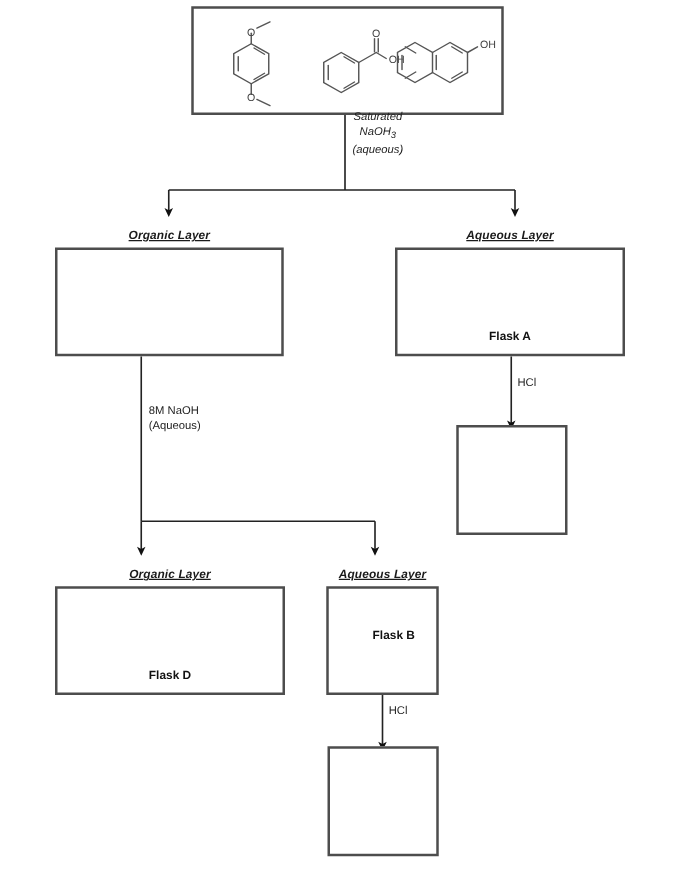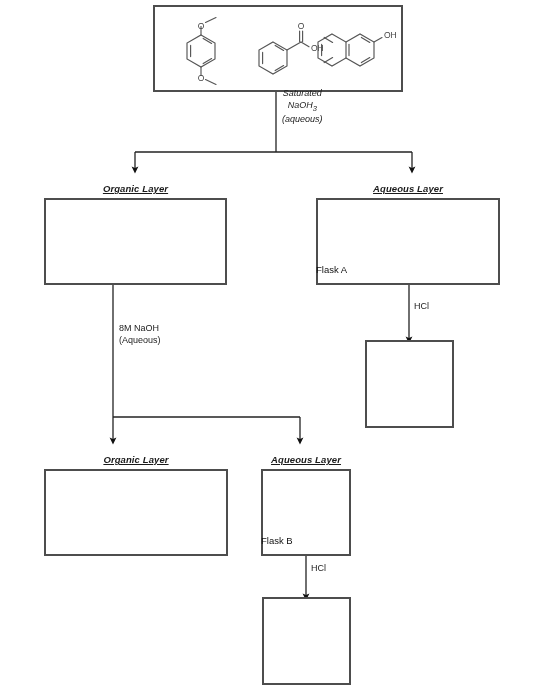--- a/index.html
+++ b/index.html
@@ -34,22 +34,23 @@
     font-style: italic;
     color: #1a1a1a;
     text-align: center;
     white-space: nowrap;
     letter-spacing: .1px;
     text-decoration: underline;
   }
   .flasklbl {
     position: absolute;
     font-size: 9.5px;
-    font-weight: normal;
+    font-weight: bold;
     color: #111111;
+    text-align: center;
     white-space: nowrap;
   }
   .reagent {
     position: absolute;
     font-size: 9px;
     line-height: 11.5px;
     color: #222222;
     white-space: nowrap;
   }
   .reagent.ital { font-style: italic; }
@@ -188,22 +189,23 @@
 
   <div class="box" style="left:365px; top:340px; width:89px; height:88px;"></div>
 
   <div class="reagent" style="left:119px; top:323px;">
     <div><span>8M NaOH</span></div>
     <div><span>(Aqueous)</span></div>
   </div>
 
   <div class="cap" style="left:44px; top:454px; width:184px;">Organic Layer</div>
   <div class="box" style="left:44px; top:469px; width:184px; height:87px;"></div>
+  <div class="flasklbl" style="left:44px; top:535px; width:184px;">Flask D</div>
 
   <div class="cap" style="left:261px; top:454px; width:90px;">Aqueous Layer</div>
   <div class="box" style="left:261px; top:469px; width:90px; height:87px;"></div>
-  <div class="flasklbl" style="left:261px; top:535px; width:108px;">Flask B</div>
+  <div class="flasklbl" style="left:261px; top:503px; width:108px;">Flask B</div>
 
   <div class="edgelbl" style="left:311px; top:563px;">HCl</div>
 
   <div class="box" style="left:262px; top:597px; width:89px; height:88px;"></div>
 
 </div>
 
 </body></html>

